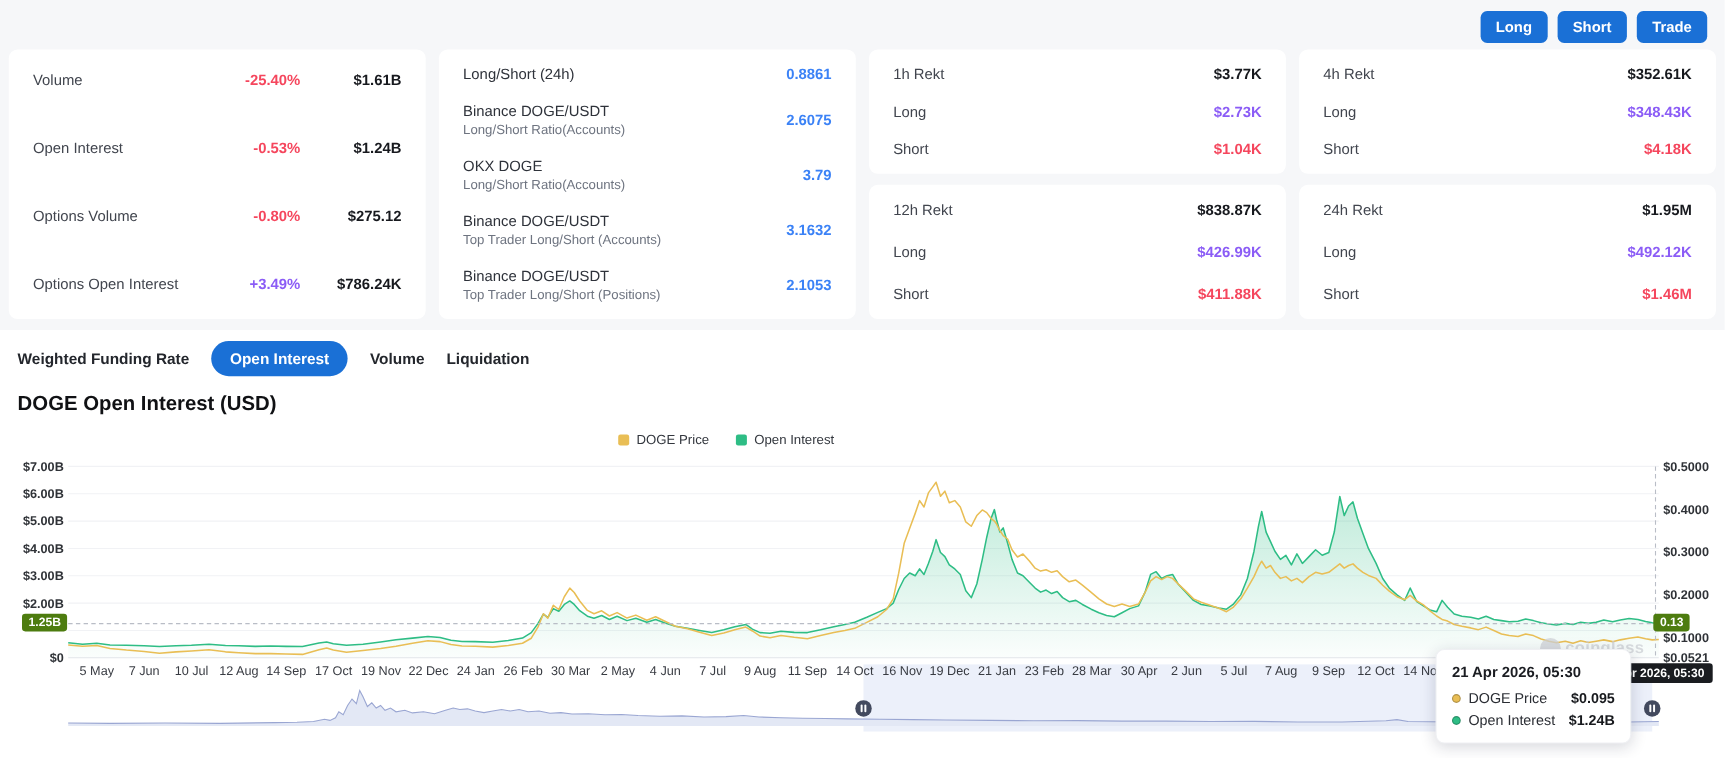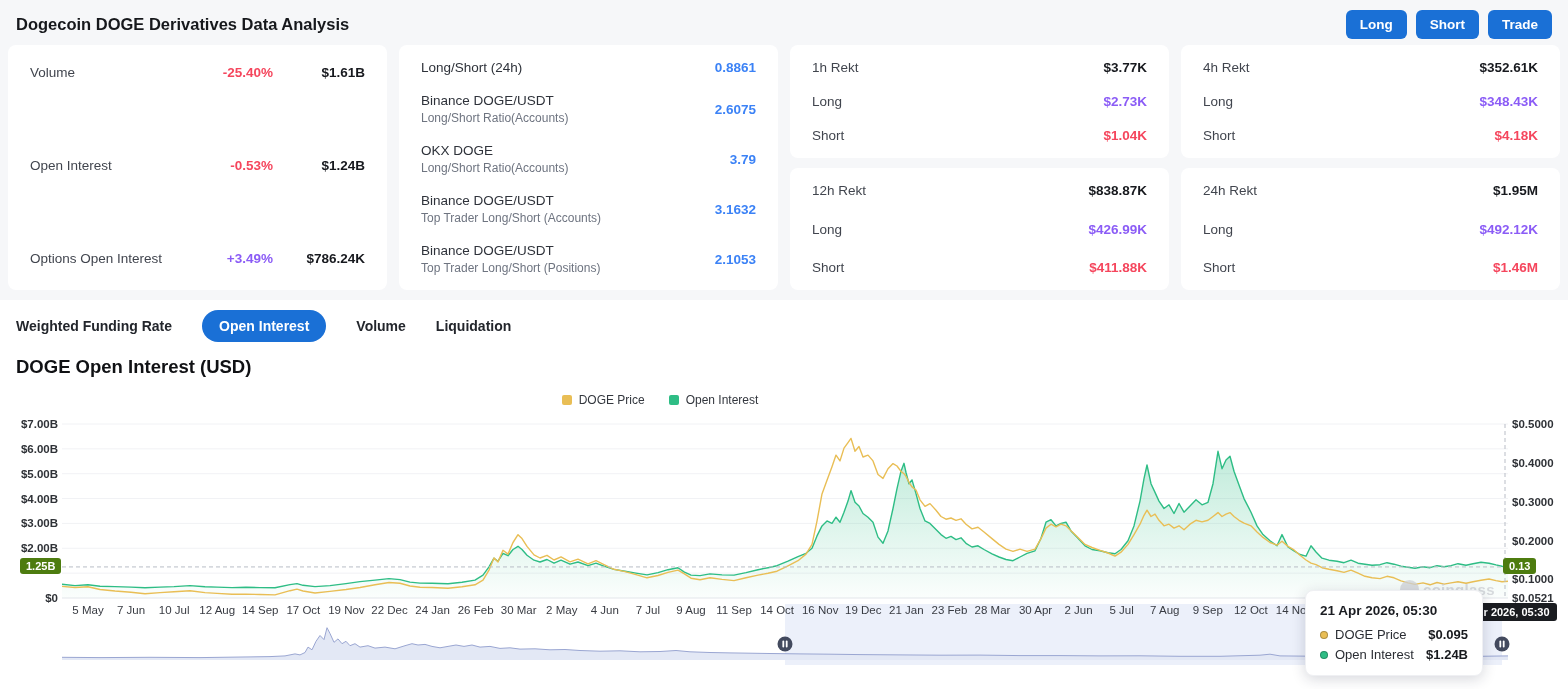--- a/index.html
+++ b/index.html
@@ -29,21 +29,21 @@
   .up { color:#8b5cf6; } .down { color:#F5465D; }
   .rekt-value { margin-left:auto; font-weight:600; }
   .rekt-total { color:#17191E; }
 
   .ratio-row { display:flex; align-items:center; }
   .ratio-main { font-size:13.5px; color:#2E323A; }
   .ratio-sub { font-size:12px; color:#6E7480; margin-top:3px; }
   .ratio-value { margin-left:auto; font-size:13.5px; font-weight:600; color:#3b82f6; }
 
   
-  .tabs-row { display:flex; align-items:center; gap:30px; margin:9px 16px 0 16px; height:33px; }
+  .tabs-row { display:flex; align-items:center; gap:20px; margin:9px 16px 0 16px; height:33px; }
   .tab { font-size:14px; font-weight:700; color:#23262C; cursor:pointer; padding:8px 0; border-radius:17px; }
   .tab.active { background:#1A70D6; color:#fff; padding:8px 17px; }
 
   .section-title { font-size:18.5px; font-weight:700; color:#101114; margin:14px 0 0 16px; }
 
   
   .chart-wrap { position:relative; width:1320px; height:299px; margin-top:10px; }
   #chart-svg { position:absolute; left:0; top:0; }
   .legend { position:absolute; top:5px; left:0; width:100%; display:flex; justify-content:center; gap:24px; z-index:2; }
   .legend-item { display:flex; align-items:center; gap:7px; cursor:pointer; }
@@ -66,38 +66,42 @@
   .tt-row { display:flex; align-items:center; margin-top:5px; }
   .tt-dot { width:8px; height:8px; border-radius:50%; border:1px solid rgba(0,0,0,.25); margin-right:7px; }
   .tt-label { font-size:13px; color:#2A2D33; }
   .tt-val { margin-left:auto; font-size:13px; font-weight:700; color:#17191D; }
 </style>
 </head>
 <body>
 
 <div class="top-section">
   <div class="header-row">
-    <div class="page-title">Dogecoin DOGE Derivatives Data Analysis</div>
     <div class="header-buttons">
       <button class="hbtn">Long</button>
       <button class="hbtn">Short</button>
       <button class="hbtn">Trade</button>
     </div>
   </div>
   <div class="cards-row">
     <div class="card stats" id="stats-card">
         <div class="stat-row">
           <span class="stat-label">Volume</span>
           <span class="stat-change down">-25.40%</span>
           <span class="stat-value">$1.61B</span>
         </div>
         <div class="stat-row">
           <span class="stat-label">Open Interest</span>
           <span class="stat-change down">-0.53%</span>
           <span class="stat-value">$1.24B</span>
+        </div>
+        <div class="stat-row">
+          <span class="stat-label">Options Volume</span>
+          <span class="stat-change down">-0.80%</span>
+          <span class="stat-value">$275.12</span>
         </div>
         <div class="stat-row">
           <span class="stat-label">Options Open Interest</span>
           <span class="stat-change up">+3.49%</span>
           <span class="stat-value">$786.24K</span>
         </div>
       </div>
     <div class="card ratios" id="ratios-card">
         <div class="ratio-row">
           <div>

